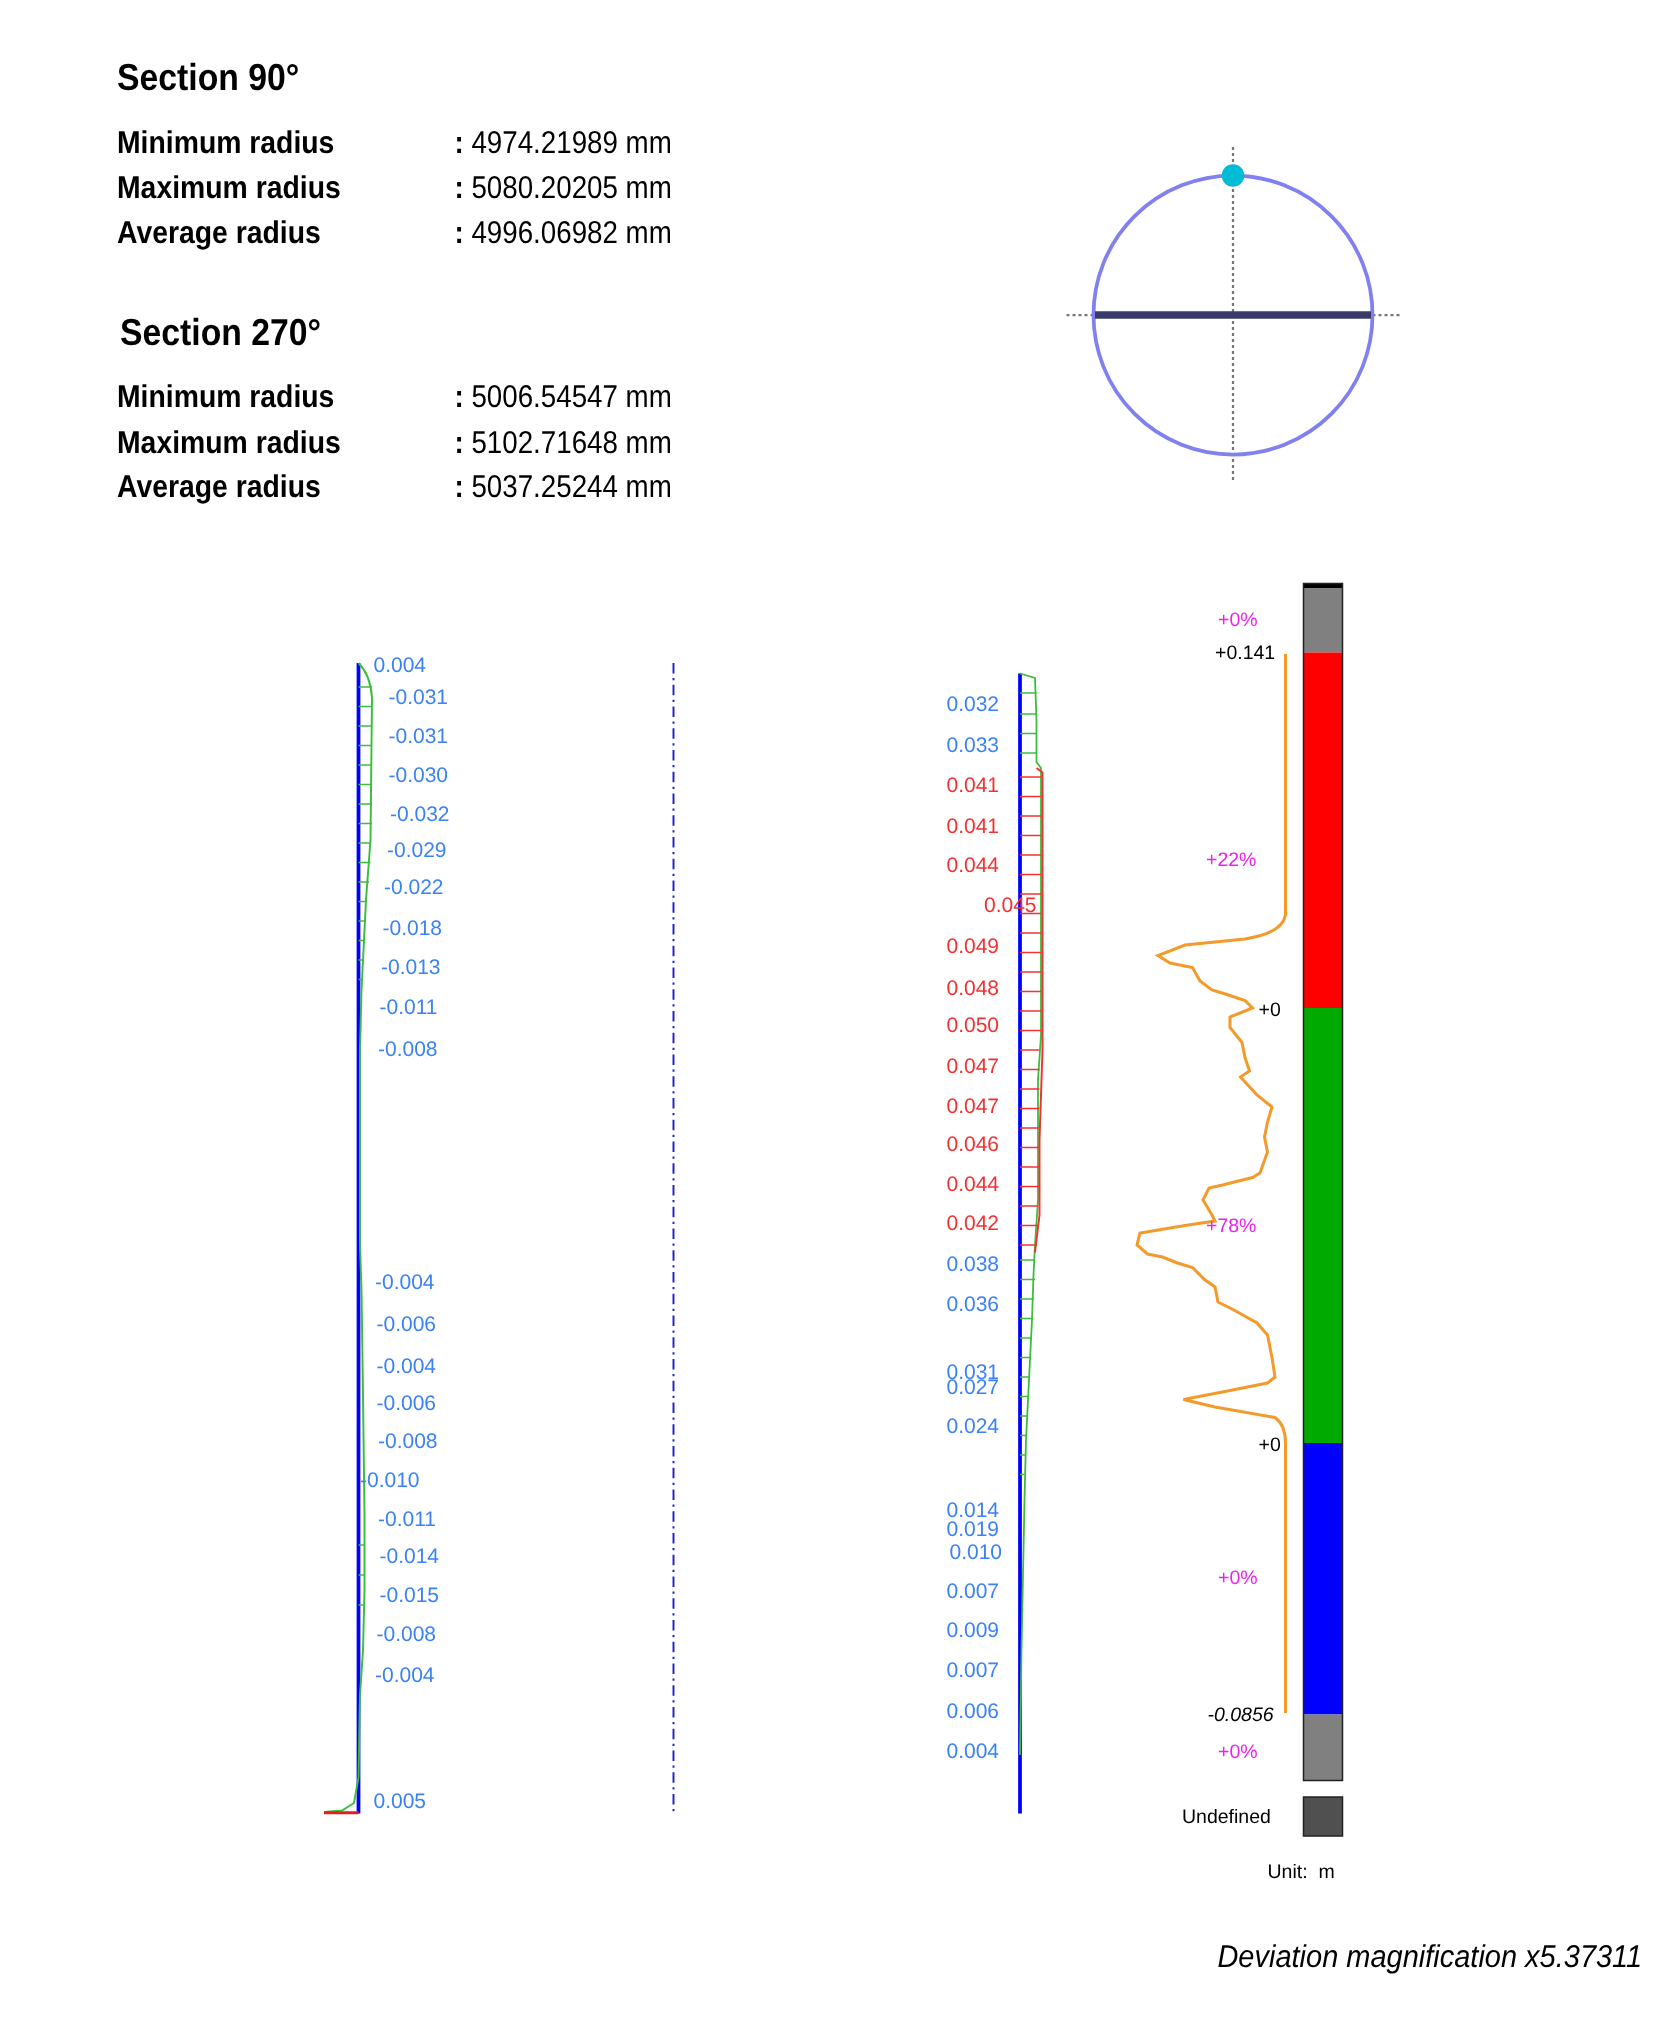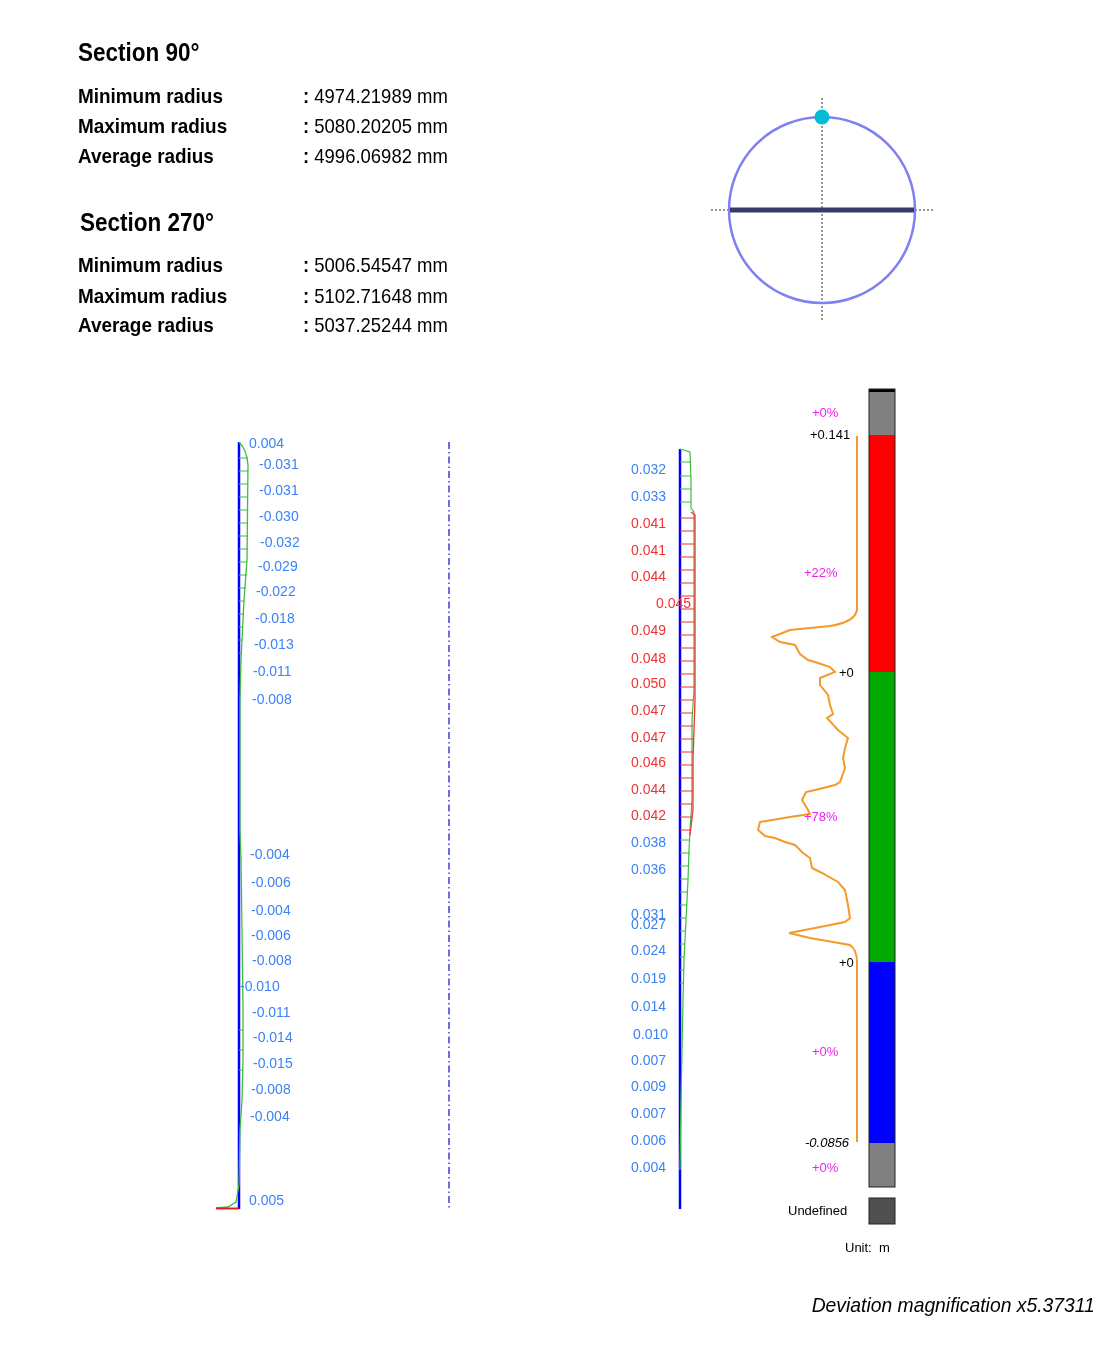--- a/index.html
+++ b/index.html
@@ -175,21 +175,21 @@
 <div class="abs lbl red" style="left:631px;top:702px;">0.047</div>
 <div class="abs lbl red" style="left:631px;top:729px;">0.047</div>
 <div class="abs lbl red" style="left:631px;top:754px;">0.046</div>
 <div class="abs lbl red" style="left:631px;top:781px;">0.044</div>
 <div class="abs lbl red" style="left:631px;top:807px;">0.042</div>
 <div class="abs lbl green" style="left:631px;top:834px;">0.038</div>
 <div class="abs lbl green" style="left:631px;top:861px;">0.036</div>
 <div class="abs lbl green" style="left:631px;top:906px;">0.031</div>
 <div class="abs lbl green" style="left:631px;top:916px;">0.027</div>
 <div class="abs lbl green" style="left:631px;top:942px;">0.024</div>
-<div class="abs lbl green" style="left:631px;top:970px;">0.019</div>
+<div class="abs lbl green" style="left:631px;top:1011px;">0.019</div>
 <div class="abs lbl green" style="left:631px;top:998px;">0.014</div>
 <div class="abs lbl green" style="left:633px;top:1026px;">0.010</div>
 <div class="abs lbl green" style="left:631px;top:1052px;">0.007</div>
 <div class="abs lbl green" style="left:631px;top:1078px;">0.009</div>
 <div class="abs lbl green" style="left:631px;top:1105px;">0.007</div>
 <div class="abs lbl green" style="left:631px;top:1132px;">0.006</div>
 <div class="abs lbl green" style="left:631px;top:1159px;">0.004</div>
 
 <div class="abs mag" style="left:812px;top:405px;">+0%</div>
 <div class="abs blk" style="left:810px;top:427px;">+0.141</div>

